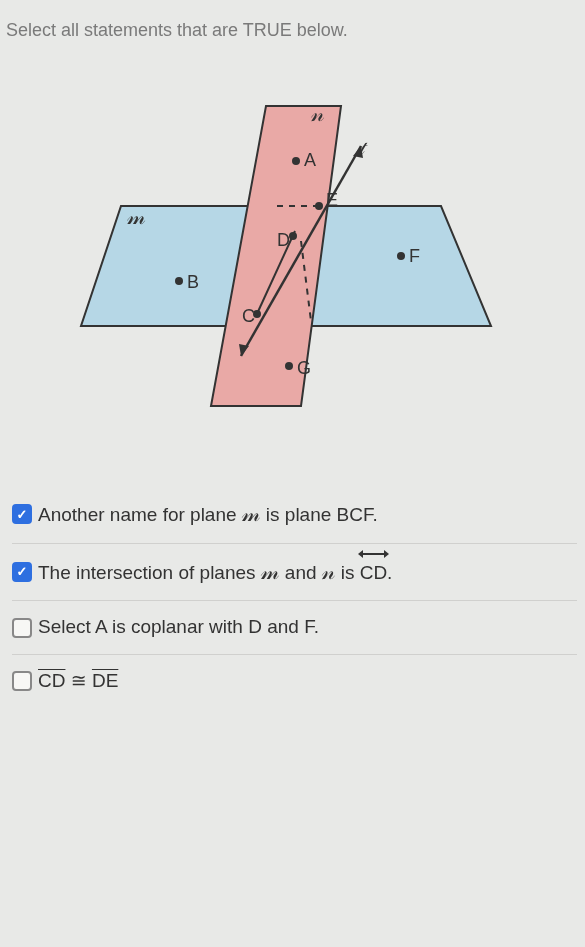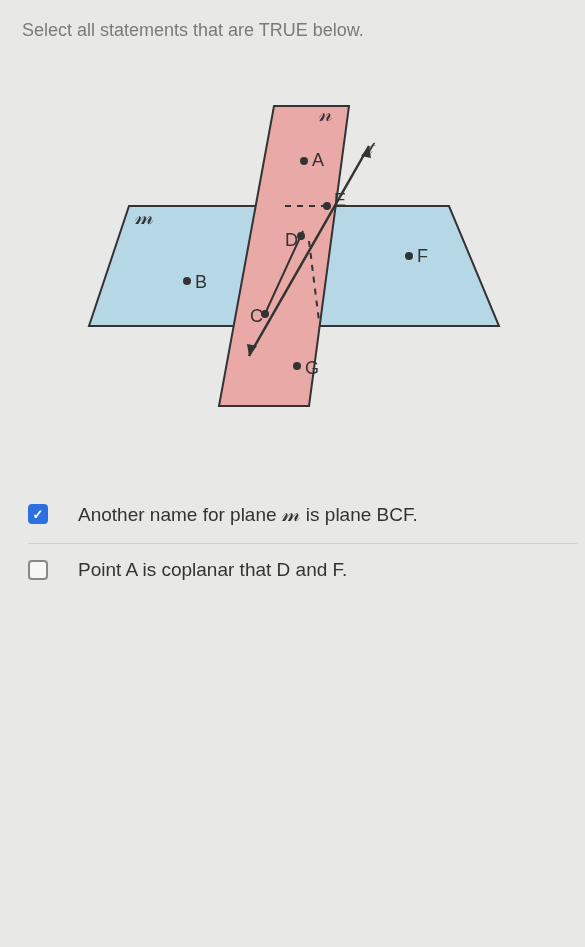--- a/index.html
+++ b/index.html
@@ -5,21 +5,21 @@
     * { box-sizing: border-box; margin: 0; padding: 0; }
     body {
       font-family: Arial, Helvetica, sans-serif;
       background: #e8e9e7;
       width: 585px;
       height: 947px;
       overflow: hidden;
       position: relative;
     }
     .page {
-      padding: 20px 8px 8px 20px;
+      padding: 20px 8px 8px 4px;
     }
     .prompt {
       color: #7a7a7a;
       font-size: 18px;
       margin-bottom: 25px;
       margin-left: 2px;
     }
     .diagram-wrap {
       width: 100%;
       display: flex;
@@ -29,21 +29,21 @@
     .diagram {
       width: 460px;
       height: 380px;
     }
     .options {
       margin-left: 8px;
     }
     .option-row {
       display: flex;
       align-items: center;
-      gap: 30px;
+      gap: 6px;
       padding: 14px 0;
       border-bottom: 1px solid #d0d0ce;
     }
     .option-row:last-child { border-bottom: none; }
     .checkbox {
       width: 20px;
       height: 20px;
       border-radius: 4px;
       flex-shrink: 0;
       display: inline-flex;
@@ -146,18 +146,26 @@
       <text x="236" y="308" font-size="18" fill="#333">G</text>
     </svg>
   </div>
 
   <div class="options">
       <div class="option-row">
         <span class="checkbox checked"></span>
         <span class="option-text">Another name for plane <span class="script">𝓂</span> is plane BCF.</span>
       </div>
       <div class="option-row">
+        <span class="checkbox checked"></span>
+        <span class="option-text">The intersection of planes <span class="script">𝓂</span> and <span class="script">𝓃</span> is <span class="lrarr"><span class="la"></span>CD</span>.</span>
+      </div>
+      <div class="option-row">
         <span class="checkbox"></span>
-        <span class="option-text">Point A is coplanar that D and F.</span>
+        <span class="option-text">Select A is coplanar with D and F.</span>
+      </div>
+      <div class="option-row">
+        <span class="checkbox"></span>
+        <span class="option-text"><span class="overline">CD</span> ≅ <span class="overline">DE</span></span>
       </div>
     </div>
 
 </div>
 
 </body></html>

